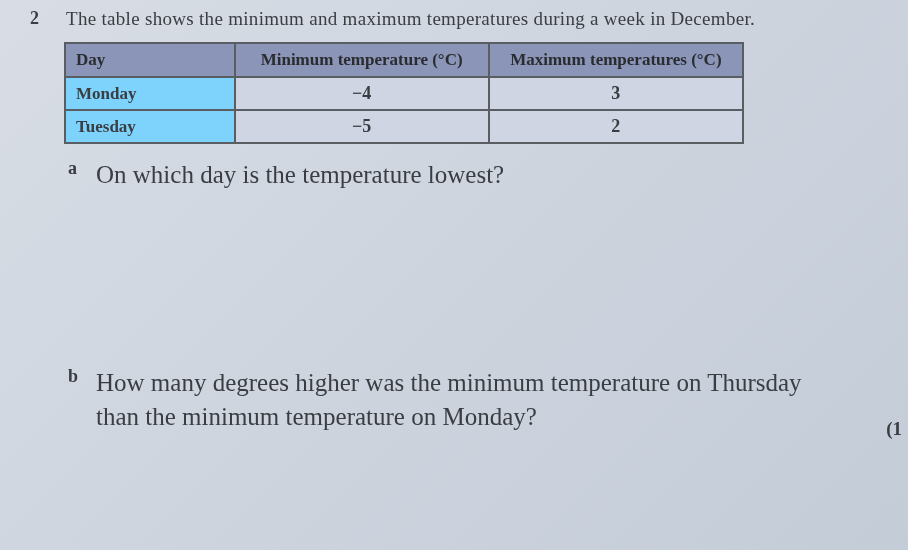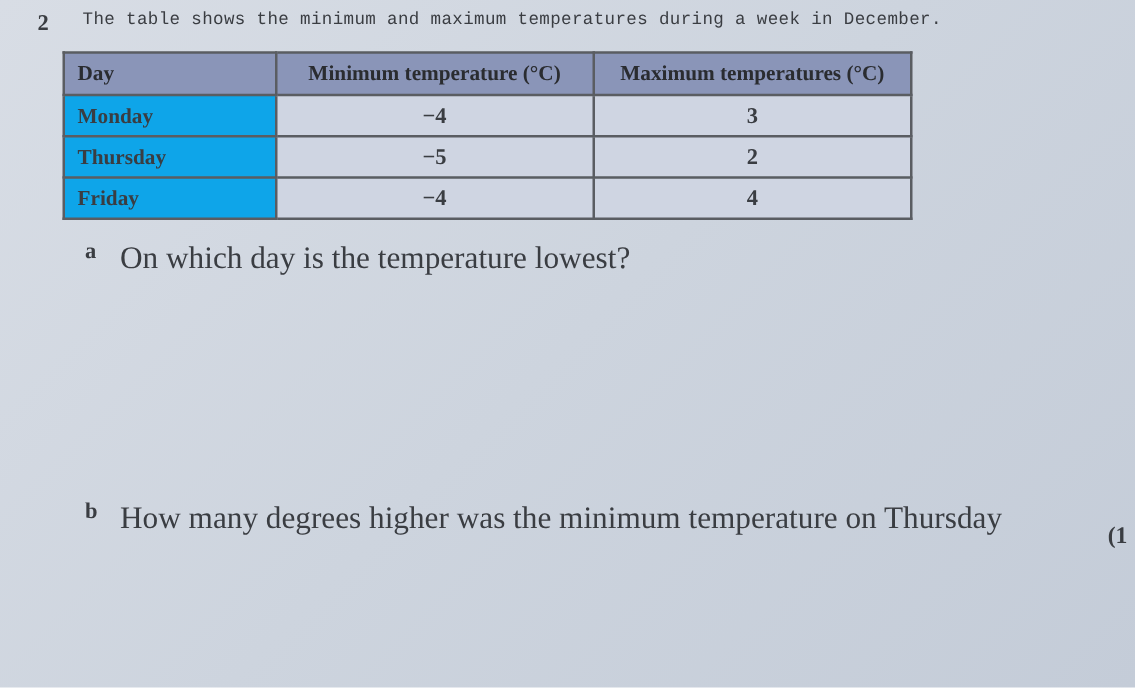--- a/index.html
+++ b/index.html
@@ -18,27 +18,26 @@
       gap: 18px;
       margin-bottom: 12px;
     }
     .q-number {
       font-weight: bold;
       font-size: 18px;
       flex-shrink: 0;
       width: 18px;
     }
     .q-text {
-      font-size: 14px;
+      font-size: 19px;
       font-weight: 500;
       letter-spacing: 0.3px;
-      font-family: Liberation Mono, monospace;
     }
     .table-wrap {
-      margin-left: 20px;
+      margin-left: 34px;
       margin-bottom: 14px;
     }
     table {
       border-collapse: collapse;
       width: 680px;
     }
     th, td {
       border: 2px solid #5a5d62;
     }
     thead th {
@@ -47,21 +46,21 @@
       font-weight: bold;
       font-size: 17px;
       padding: 6px 10px;
     }
     thead th.day-col {
       text-align: left;
       padding-left: 10px;
       width: 170px;
     }
     tbody td.day-cell {
-      background: #0ea5e9;
+      background: #7dd3fc;
       font-weight: bold;
       font-size: 17px;
       padding: 5px 10px;
       text-align: left;
     }
     tbody td.val-cell {
       background: #cfd5e2;
       font-weight: bold;
       font-size: 18px;
       padding: 5px 10px;
@@ -110,40 +109,36 @@
         <th>Maximum temperatures (°C)</th>
       </tr>
     </thead>
     <tbody>
       <tr>
         <td class="day-cell">Monday</td>
         <td class="val-cell">−4</td>
         <td class="val-cell">3</td>
       </tr>
       <tr>
-        <td class="day-cell">Thursday</td>
+        <td class="day-cell">Tuesday</td>
         <td class="val-cell">−5</td>
         <td class="val-cell">2</td>
-      </tr>
-      <tr>
-        <td class="day-cell">Friday</td>
-        <td class="val-cell">−4</td>
-        <td class="val-cell">4</td>
       </tr>
     </tbody>
   </table>
 </div>
 
 <div class="sub-row">
   <div class="sub-letter">a</div>
   <div class="sub-text">On which day is the temperature lowest?</div>
 </div>
 
 <div class="gap-big"></div>
 
 <div class="marks">(1 </div>
 
 <div class="sub-row">
   <div class="sub-letter">b</div>
   <div class="sub-text">
     <span>How many degrees higher was the minimum temperature on Thursday</span><br>
+    <span>than the minimum temperature on Monday?</span>
   </div>
 </div>
 
 </body></html>

